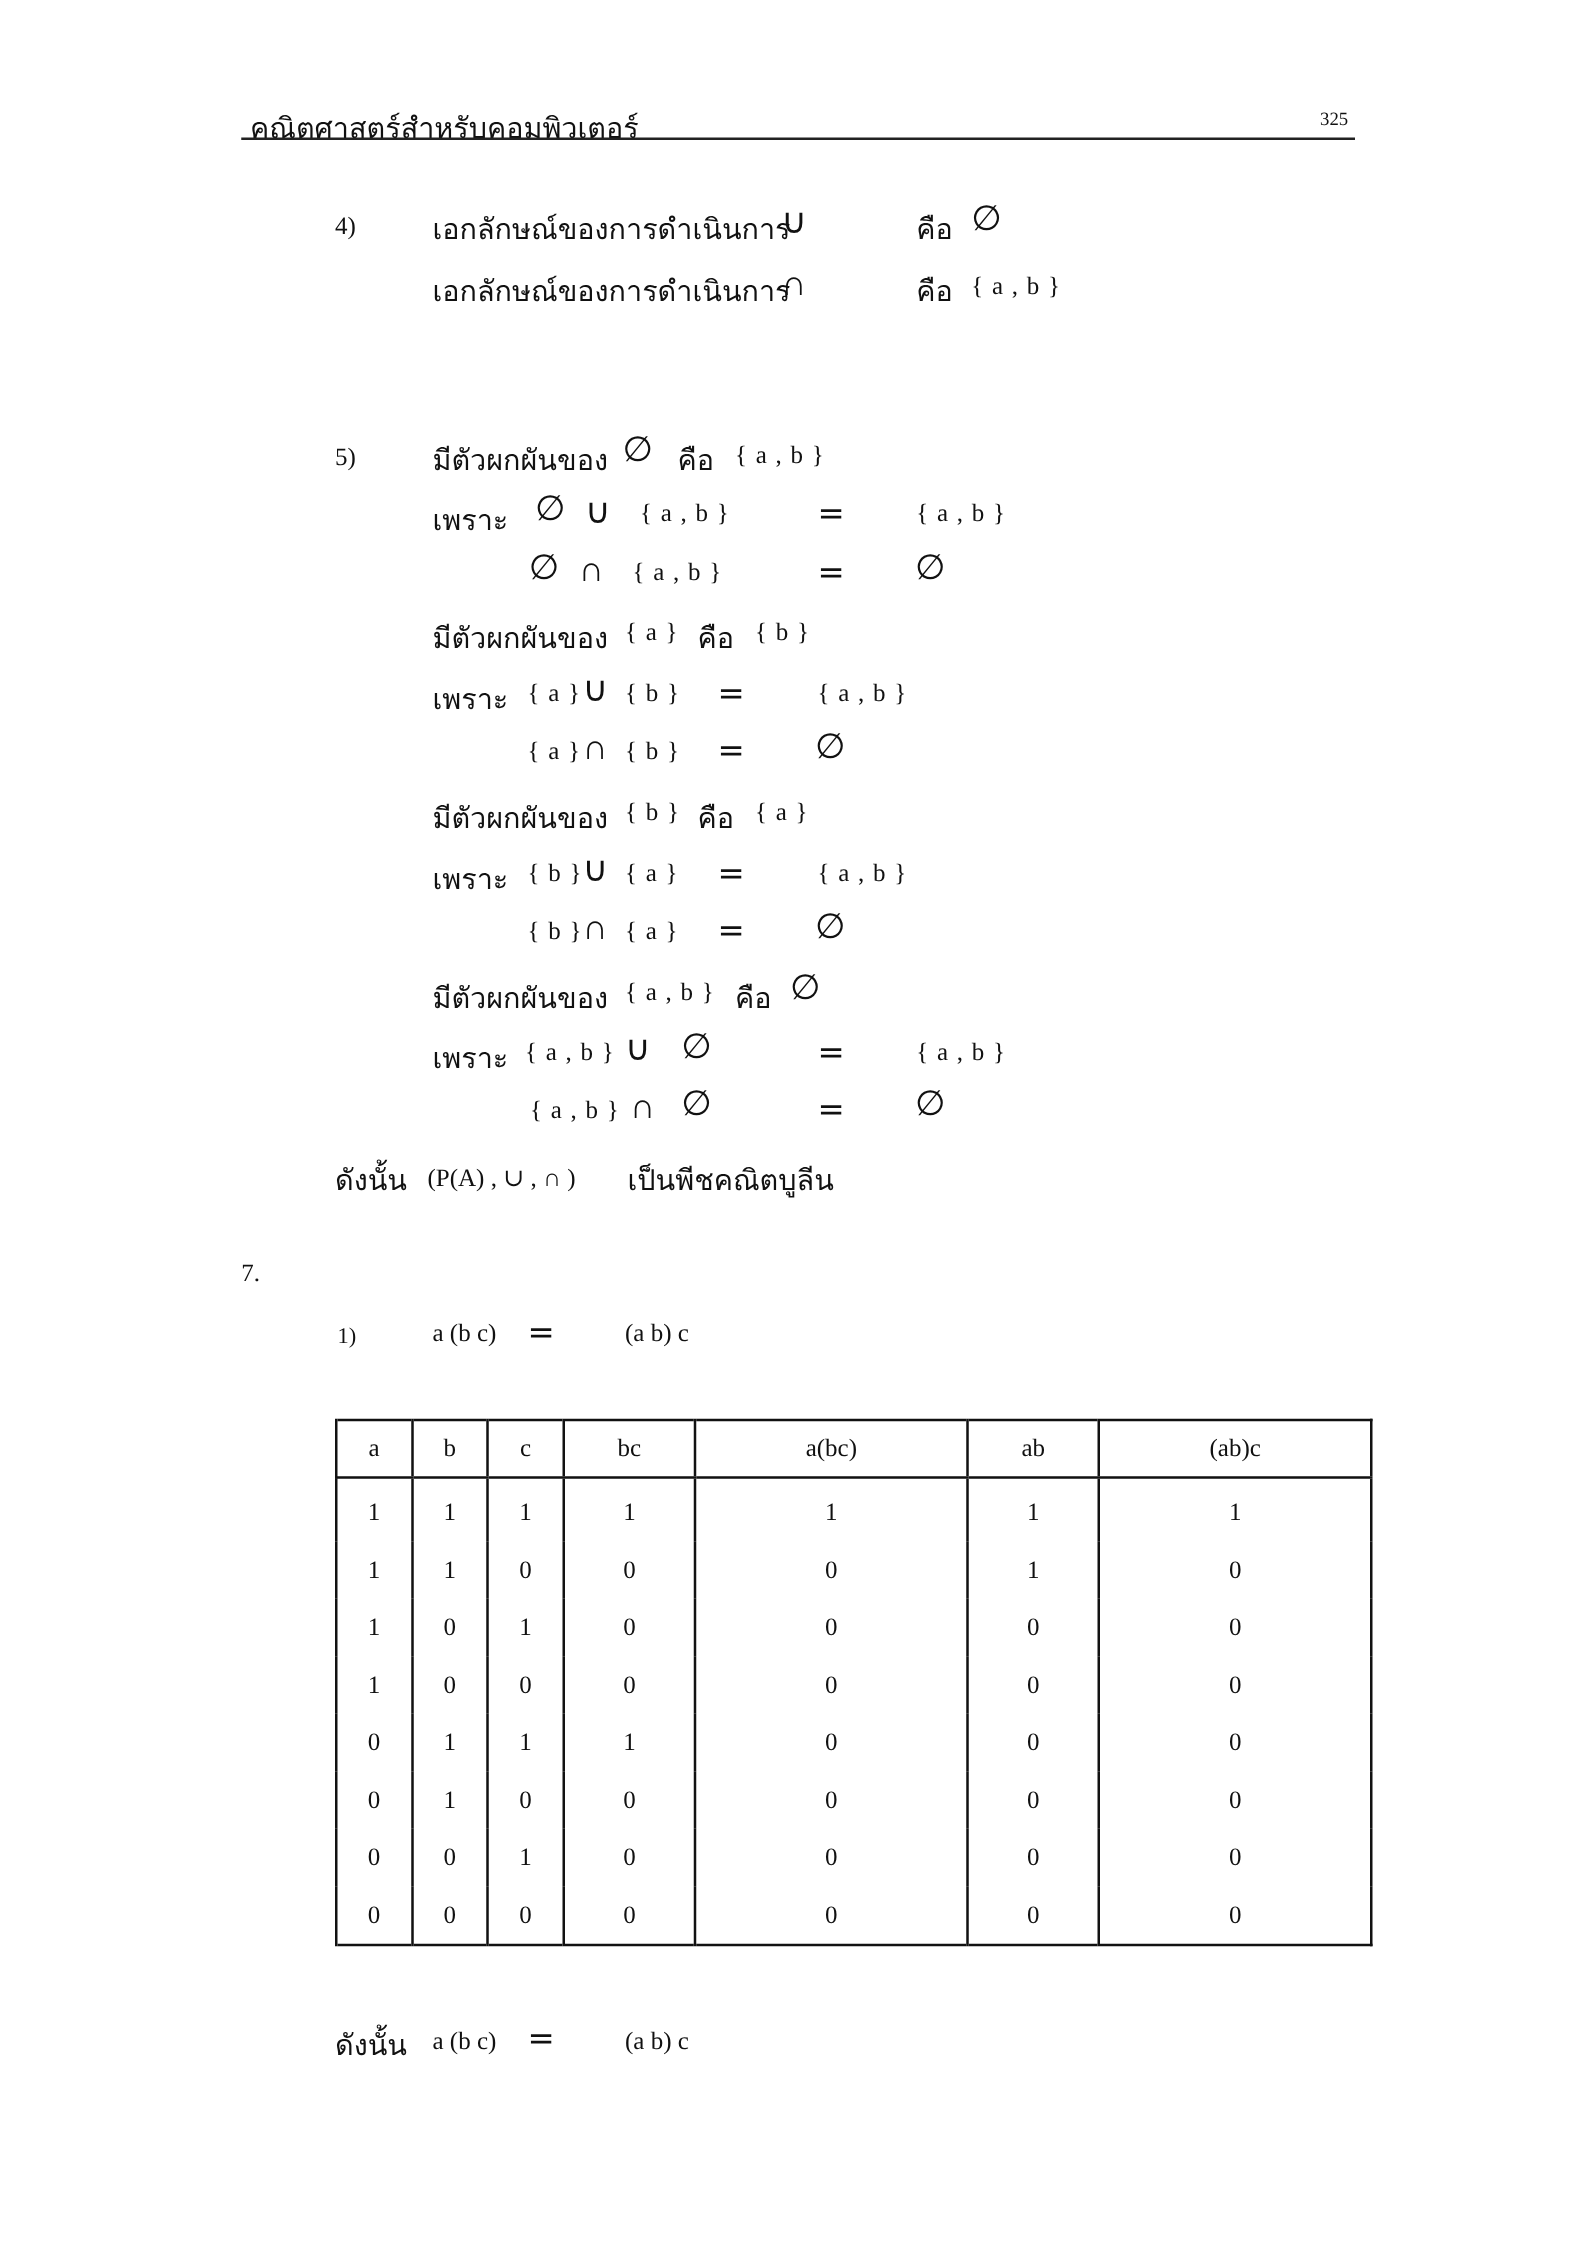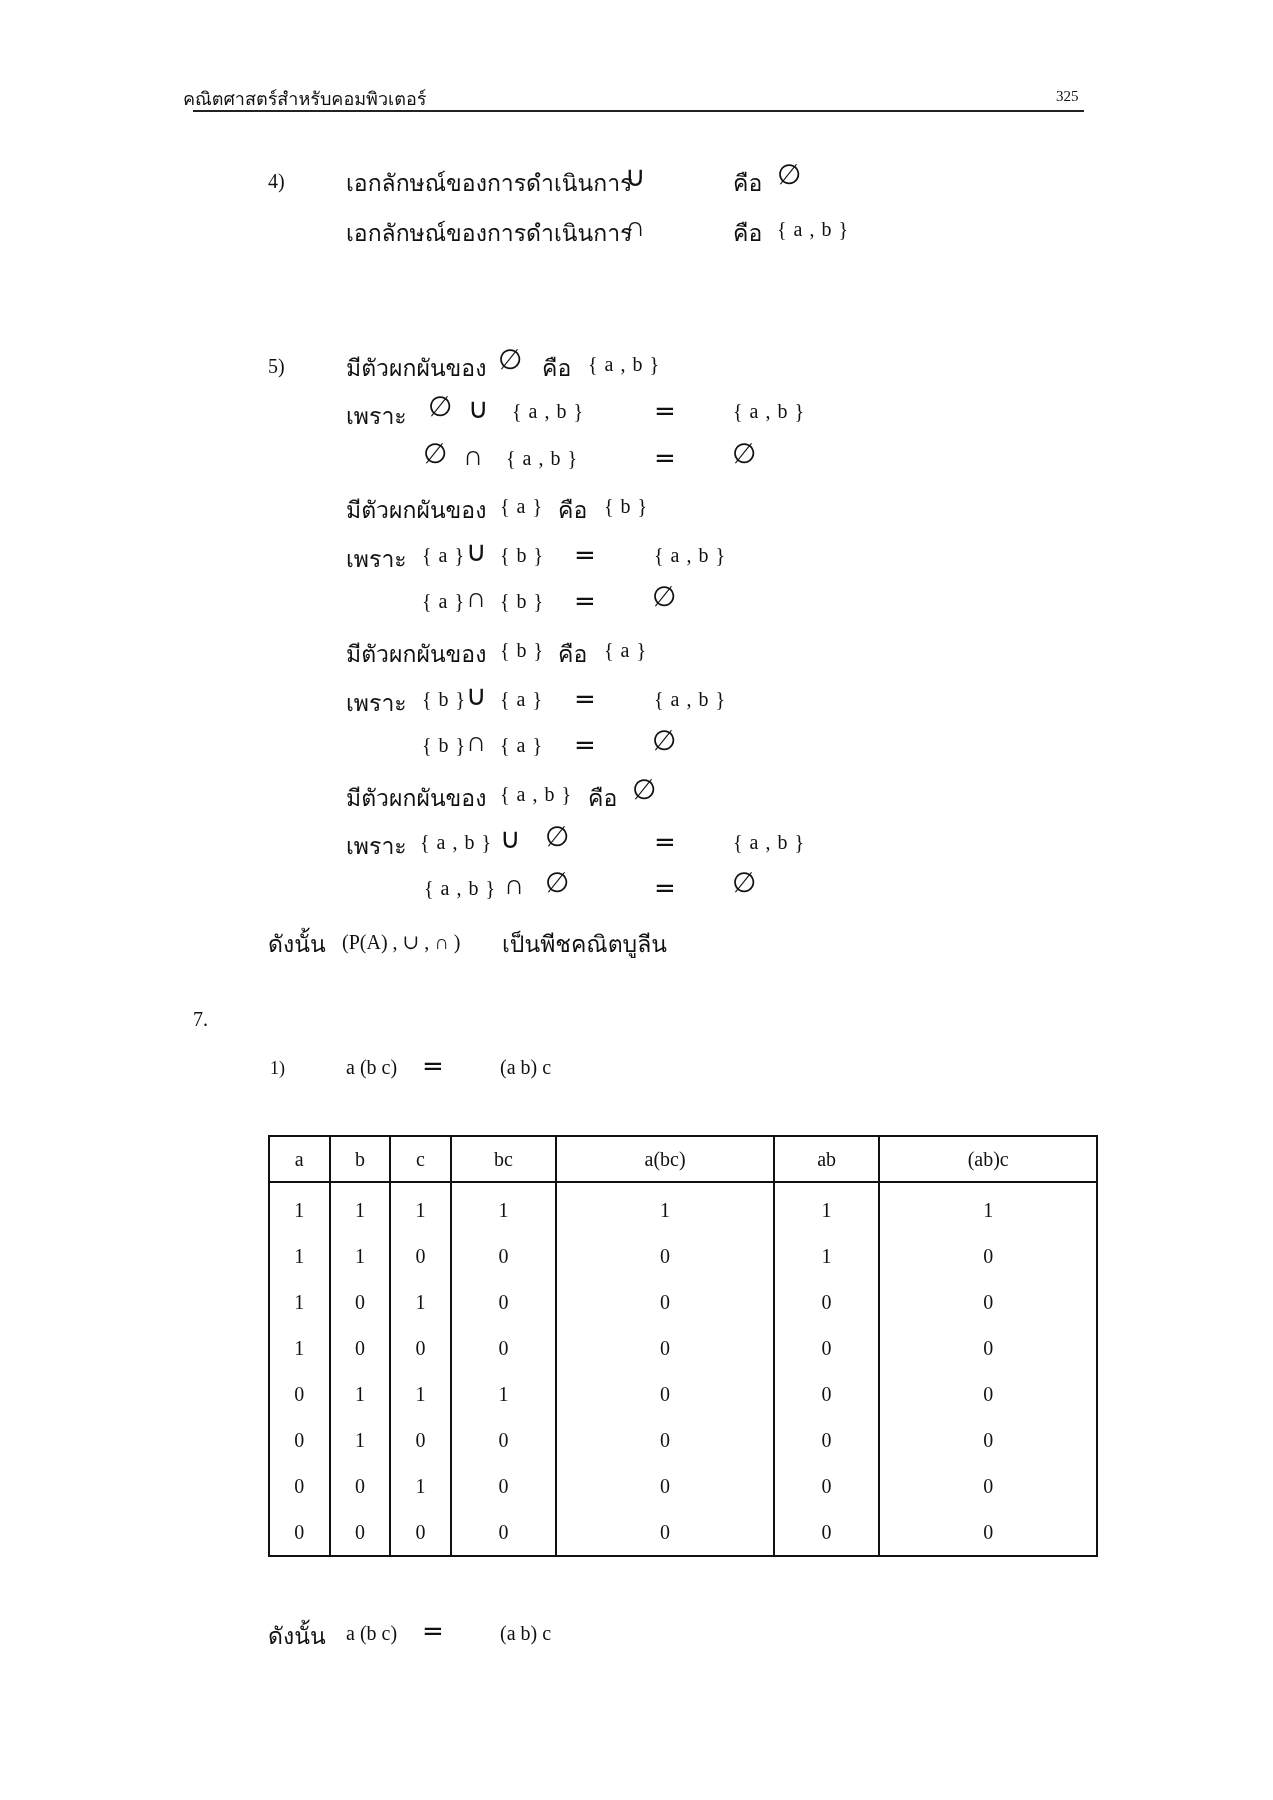--- a/index.html
+++ b/index.html
@@ -1,19 +1,19 @@
 <!DOCTYPE html>
 <html><head>
 <meta charset="utf-8">
 <style>
   html, body { margin: 0; padding: 0; background: #ffffff; }
   body { width: 1273px; height: 1800px; position: relative; overflow: hidden;
          font-family: "Liberation Serif", "DejaVu Serif", serif; color: #111; }
   .abs { position: absolute; white-space: nowrap; }
-  .header-title { left: 183px; top: 84px; font-size: 18px; }
+  .header-title { left: 200px; top: 84px; font-size: 23px; }
   .page-num { left: 1056px; top: 88px; font-size: 15px; }
   .header-rule { left: 193px; top: 110px; width: 891px; height: 2px; background: #222; }
   .t { font-size: 23px; }
   .m { font-size: 20px; letter-spacing: 1px; }
   .sym { font-size: 28px; font-family: "DejaVu Sans", sans-serif; font-weight: 300; }
   .eq { font-size: 26px; font-family: "DejaVu Sans", sans-serif; }
   .num { font-size: 20px; }
   table.truth { position: absolute; left: 268px; top: 1135px; width: 830px;
                 border-collapse: collapse; border: 2px solid #111; font-size: 20px; }
   table.truth th, table.truth td { border-left: 2px solid #111; text-align: center;

